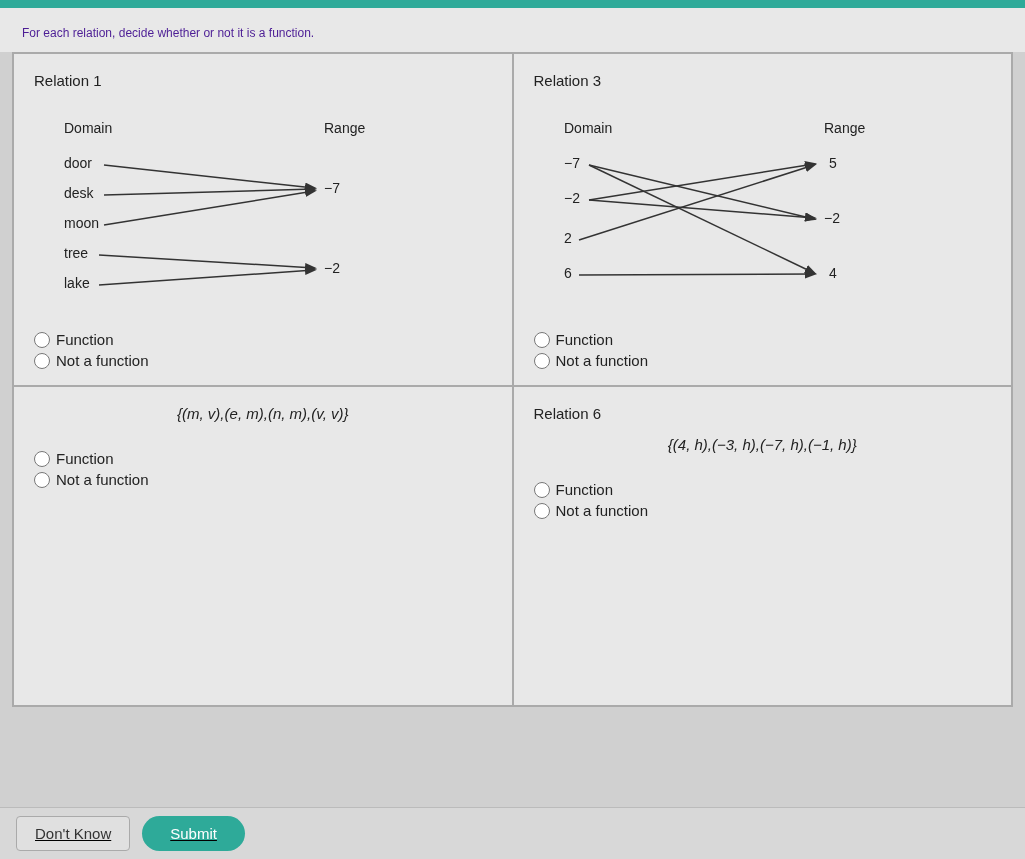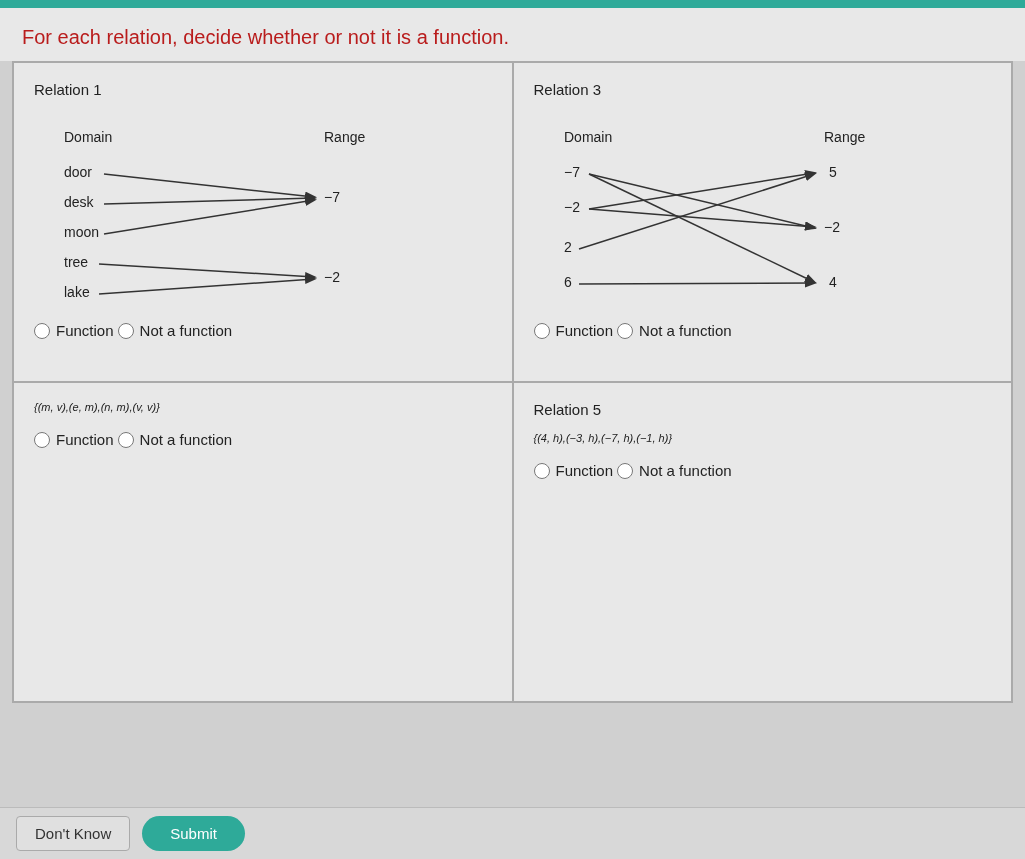--- a/index.html
+++ b/index.html
@@ -10,22 +10,22 @@
       min-height: 859px;
       position: relative;
     }
     .top-bar {
       height: 8px;
       background: #2eaa99;
       width: 100%;
     }
     .instruction {
       padding: 18px 22px 12px 22px;
-      font-size: 20px;
-      color: #b91c1c;
+      font-size: 12px;
+      color: #4c1d95;
       background: #e8e8e8;
     }
     .grid-container {
       display: grid;
       grid-template-columns: 1fr 1fr;
       grid-template-rows: auto auto;
       margin: 0 12px;
       border: 1px solid #aaa;
       background: #e0e0e0;
     }
@@ -37,54 +37,56 @@
       min-height: 320px;
     }
     .cell-title {
       text-align: left;
       font-size: 15px;
       font-weight: 500;
       margin-bottom: 14px;
       color: #222;
     }
     .radio-group {
-      margin-top: 10px;
-      display: flex;
-      flex-direction: row;
+      margin-top: 28px;
+      display: flex;
+      flex-direction: column;
       gap: 4px;
     }
     .radio-option {
       display: flex;
       align-items: center;
       gap: 6px;
       font-size: 15px;
       color: #222;
     }
     .radio-option input[type="radio"] {
       width: 16px;
       height: 16px;
     }
     .set-text {
-      font-size: 11px;
+      font-size: 15px;
       color: #222;
+      text-align: center;
       margin-bottom: 18px;
       font-style: italic;
     }
     .bottom-bar {
       position: fixed;
       bottom: 0;
       left: 0;
       width: 1025px;
       height: 52px;
       background: #d8d8d8;
       display: flex;
       align-items: center;
       padding: 0 16px;
       gap: 12px;
       border-top: 1px solid #bbb;
+      text-decoration: underline;
     }
     .btn-dontknow {
       background: #e0e0e0;
       border: 1px solid #aaa;
       border-radius: 4px;
       padding: 8px 18px;
       font-size: 15px;
       cursor: pointer;
       color: #333;
     }
@@ -210,21 +212,21 @@
         <span>Function</span>
       </label>
       <label class="radio-option">
         <input type="radio" name="relation3" value="not_function" style="">
         <span>Not a function</span>
       </label>
     </div>
   </div>
 
   <div class="cell">
-    <div class="cell-title">Relation 5</div>
+    <div class="cell-title">Relation 6</div>
     <div class="set-text">
       {(4, <i>h</i>),(−3, <i>h</i>),(−7, <i>h</i>),(−1, <i>h</i>)}
     </div>
     <div class="radio-group">
       <label class="radio-option">
         <input type="radio" name="relation4" value="function" style="">
         <span>Function</span>
       </label>
       <label class="radio-option">
         <input type="radio" name="relation4" value="not_function" style="">

